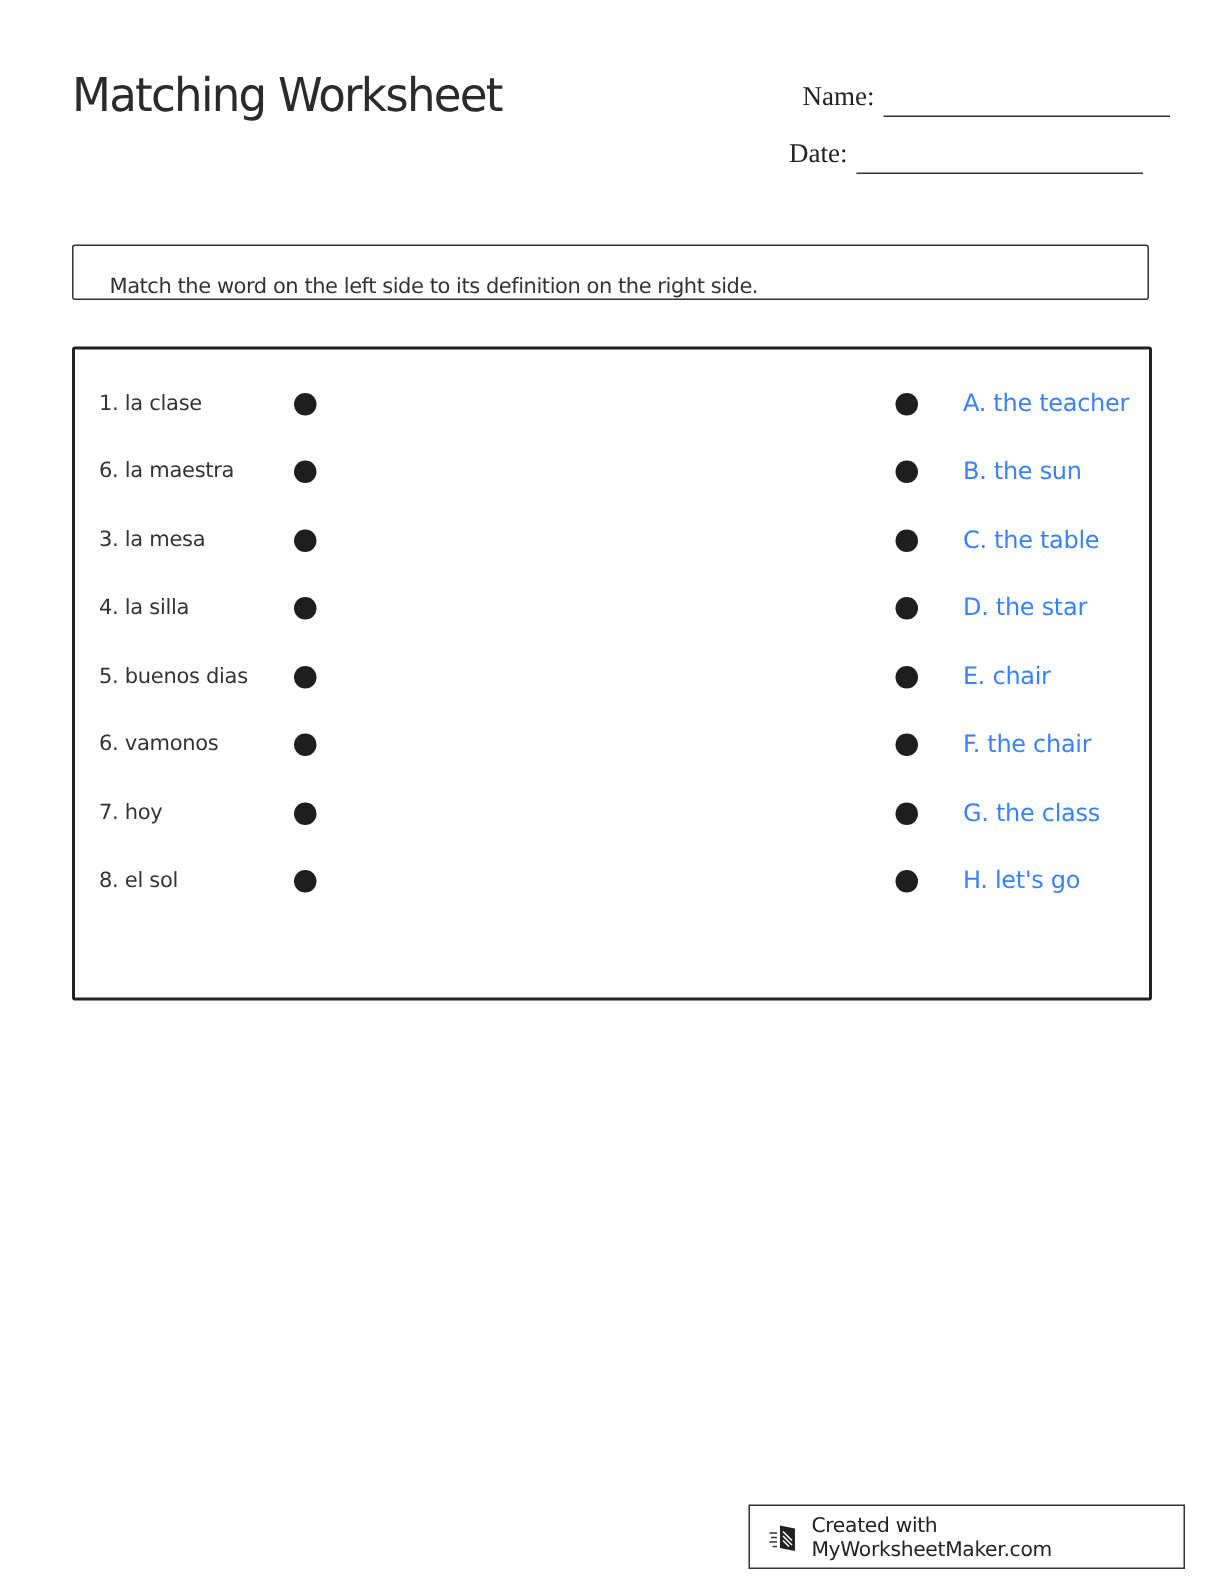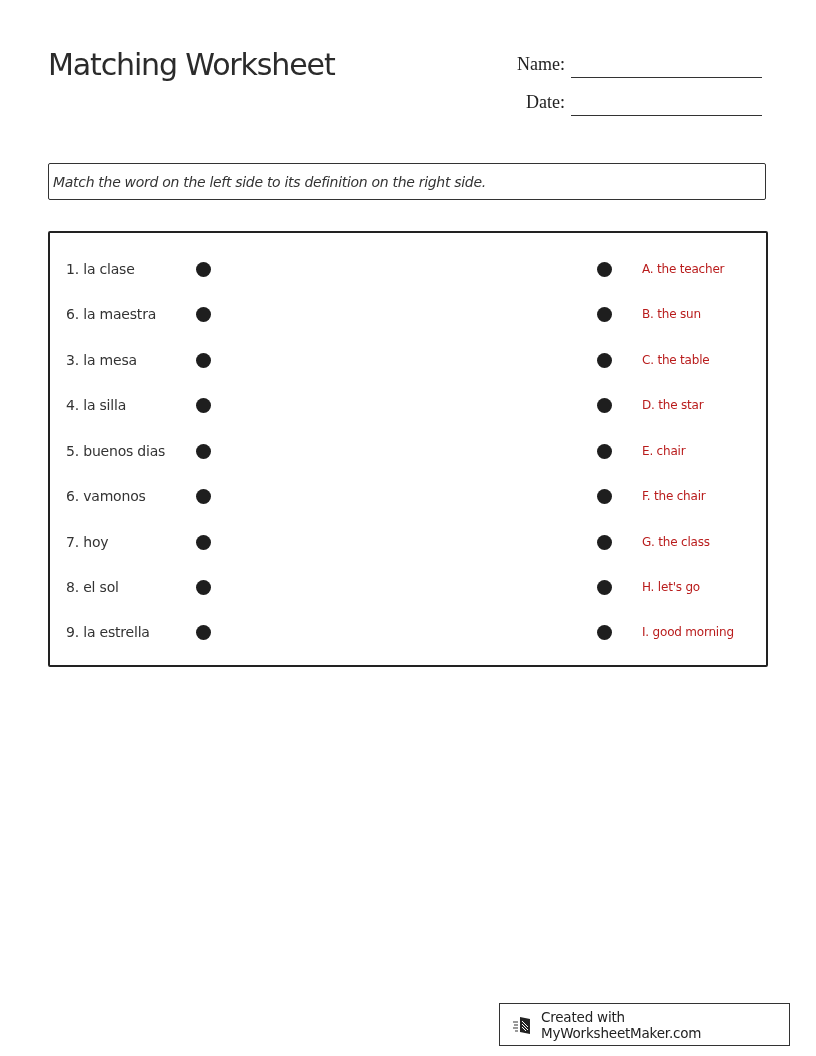--- a/index.html
+++ b/index.html
@@ -15,56 +15,56 @@
     }
     .field {
       position: absolute; display: flex; align-items: flex-end;
       font-family: "Liberation Serif", serif; font-size: 18px; color: #222;
     }
     .field .lbl { width: 60px; text-align: right; margin-right: 6px; line-height: 18px; }
     .field .line { width: 191px; border-bottom: 1.5px solid #333; height: 1px; margin-bottom: -5px; }
     .instructions {
       position: absolute; left: 48px; top: 163px; width: 718px; height: 37px;
       border: 1.5px solid #333; border-radius: 2px; box-sizing: border-box;
-      padding-left: 4px; display: flex; align-items: center;
-      font-size: 14px; color: #333; letter-spacing: -0.3px; font-style: italic;
+      padding-left: 24px; display: flex; align-items: flex-end;
+      font-size: 14px; color: #333; letter-spacing: -0.3px;
     }
     .match-box {
       position: absolute; left: 48px; top: 231px; width: 720px; height: 436px;
       border: 2px solid #222; border-radius: 2px; box-sizing: border-box;
     }
     .row { position: absolute; left: 0; right: 0; height: 20px; }
     .left-word {
       position: absolute; left: 16px; top: 0; font-size: 14px; color: #333;
       letter-spacing: -0.2px; line-height: 20px;
     }
     .dot {
       position: absolute; width: 15px; height: 15px; border-radius: 50%;
       background: #1e1e1e; top: 3px;
     }
     .dot.left { left: 146px; }
     .dot.right { left: 547px; }
     .right-word {
-      position: absolute; left: 592px; top: 0; font-size: 12px; color: #b91c1c;
+      position: absolute; left: 592px; top: 0; font-size: 16px; color: #3b82f6;
       letter-spacing: -0.2px; line-height: 20px; white-space: nowrap;
     }
     .footer {
       position: absolute; left: 499px; top: 1003px; width: 291px; height: 43px;
       border: 1.5px solid #333; box-sizing: border-box;
       display: flex; align-items: center; padding-left: 12px;
       font-size: 13.5px; color: #222; letter-spacing: -0.2px;
     }
     .footer .logo { width: 22px; height: 22px; margin-right: 7px; }
   </style>
 </head>
 <body>
 
 <div class="title">Matching Worksheet</div>
 
-<div class="field" style="left:505px; top:55px;">
+<div class="field" style="left:523px; top:55px;">
   <span class="lbl">Name:</span>
   <span class="line"></span>
 </div>
 <div class="field" style="left:505px; top:93px;">
   <span class="lbl">Date:</span>
   <span class="line"></span>
 </div>
 
 <div class="instructions">
   <span>Match the word on the left side to its definition on the right side.</span>
@@ -112,26 +112,20 @@
     <span class="dot left"></span>
     <span class="dot right"></span>
     <span class="right-word">G. the class</span>
   </div>
   <div class="row" style="top:344px;">
     <span class="left-word">8. el sol</span>
     <span class="dot left"></span>
     <span class="dot right"></span>
     <span class="right-word">H. let's go</span>
   </div>
-  <div class="row" style="top:389px;">
-    <span class="left-word">9. la estrella</span>
-    <span class="dot left"></span>
-    <span class="dot right"></span>
-    <span class="right-word">I. good morning</span>
-  </div>
 </div>
 
 <div class="footer">
   <svg class="logo" viewBox="0 0 22 22">
     <line x1="1" y1="8" x2="6" y2="8" stroke="#333" stroke-width="1"></line>
     <line x1="2" y1="11" x2="6" y2="11" stroke="#333" stroke-width="1"></line>
     <line x1="1" y1="14" x2="6" y2="14" stroke="#333" stroke-width="1"></line>
     <line x1="3" y1="17" x2="6" y2="17" stroke="#333" stroke-width="1"></line>
     <path d="M8 3 L18 5 L18 20 L8 18 Z" fill="#222"></path>
     <path d="M10 7 L16 13 M10 10 L16 16 M10 13 L14 17" stroke="#fff" stroke-width="1"></path>

